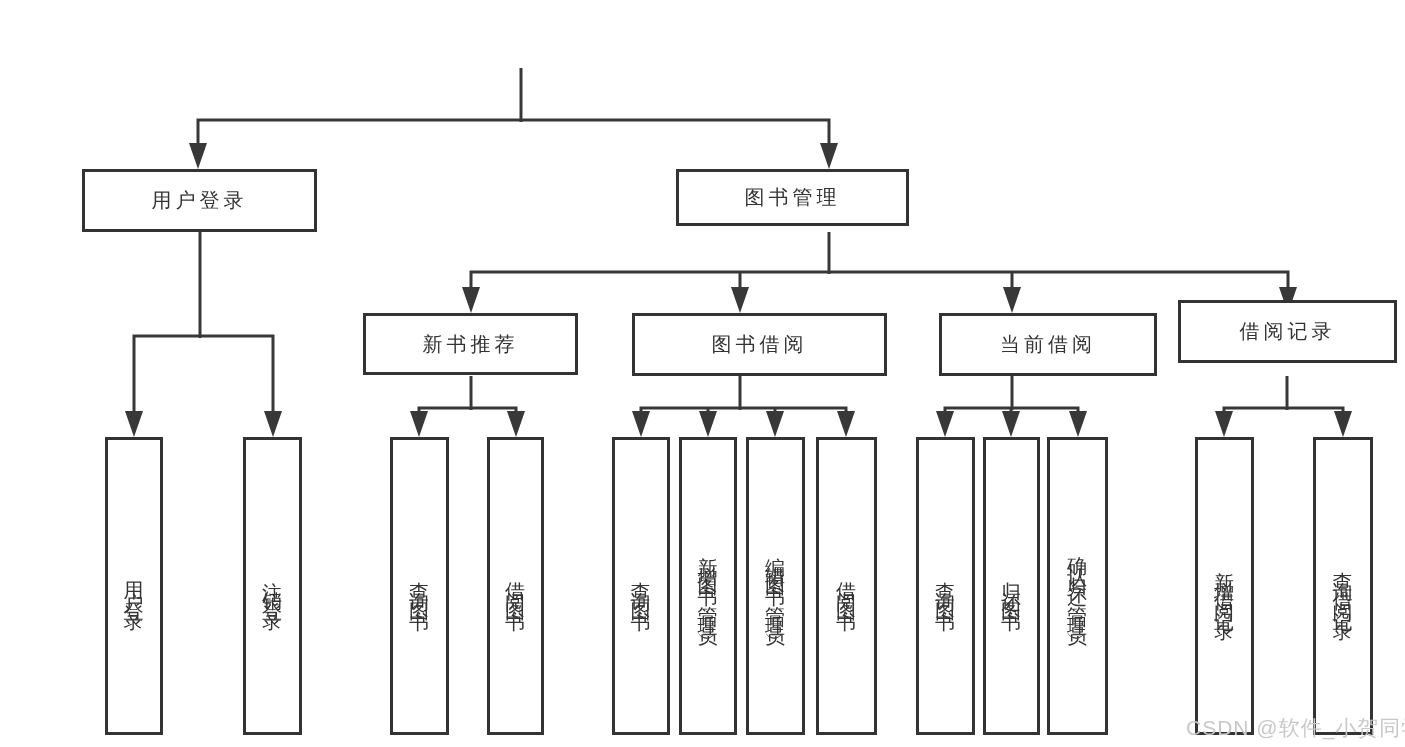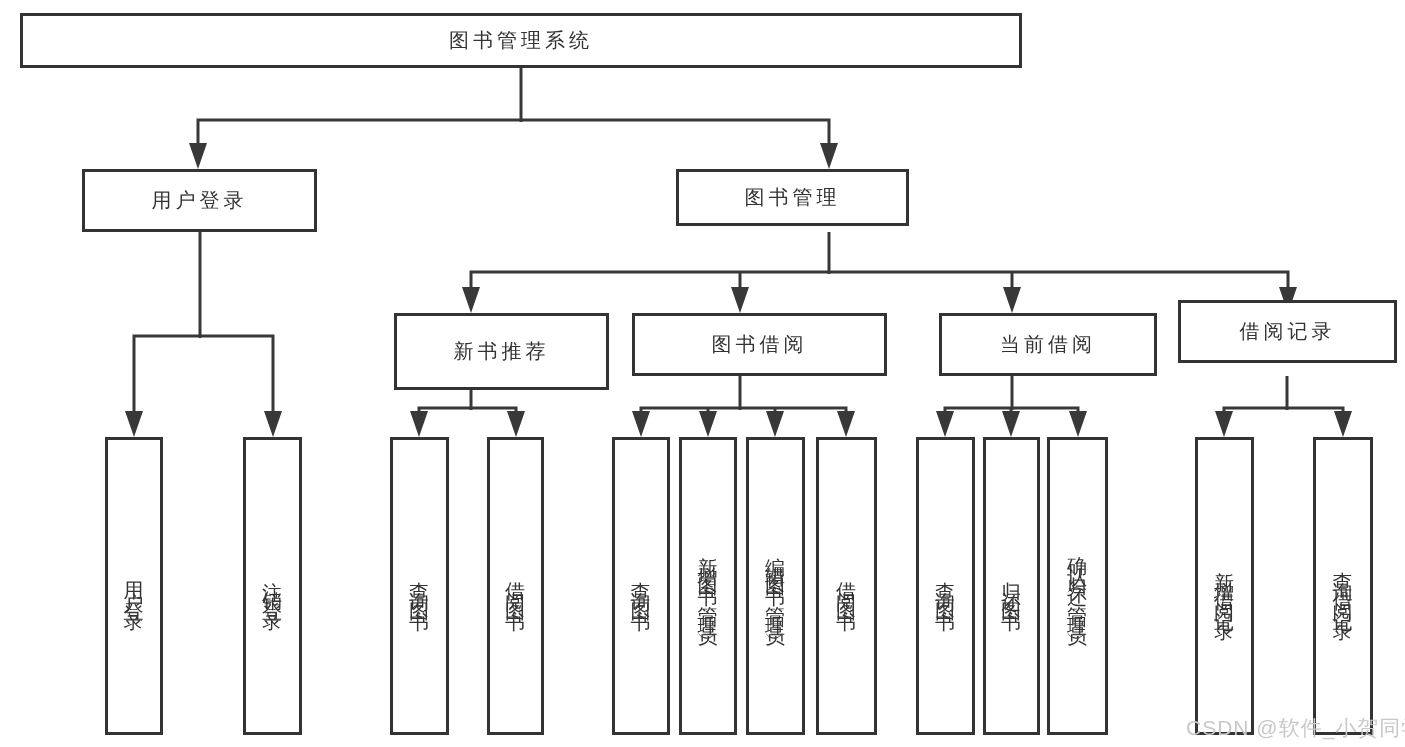--- a/index.html
+++ b/index.html
@@ -88,26 +88,25 @@
       <polygon points="1069,411 1087,411 1078,437"></polygon>
     </g>
     <g>
       <path d="M1287 376 V410"></path>
       <path d="M1224 413 V408 H1343 V413"></path>
       <polygon points="1215,411 1233,411 1224,437"></polygon>
       <polygon points="1334,411 1352,411 1343,437"></polygon>
     </g>
   </svg>
 
-  <div class="box hbox" style="left:20px; top:13px; width:1002px; height:55px;">图书管理系统</div>
 
   <div class="box hbox" style="left:82px; top:169px; width:235px; height:63px;">用户登录</div>
   <div class="box hbox" style="left:676px; top:169px; width:233px; height:57px;">图书管理</div>
 
-  <div class="box hbox" style="left:363px; top:313px; width:215px; height:77px;margin-left:31px;">新书推荐</div>
+  <div class="box hbox" style="left:363px; top:313px; width:215px; height:62px;">新书推荐</div>
   <div class="box hbox" style="left:632px; top:313px; width:255px; height:63px;">图书借阅</div>
   <div class="box hbox" style="left:903px; top:313px; width:218px; height:63px;margin-left:36px;">当前借阅</div>
   <div class="box hbox" style="left:1178px; top:300px; width:219px; height:63px;">借阅记录</div>
 
   <div class="box vbox" style="left:105px; top:437px; width:58px; height:298px;">
     <span class="vtext">用户登录</span>
   </div>
   <div class="box vbox" style="left:243px; top:437px; width:59px; height:298px;">
     <span class="vtext">注销登录</span>
   </div>

